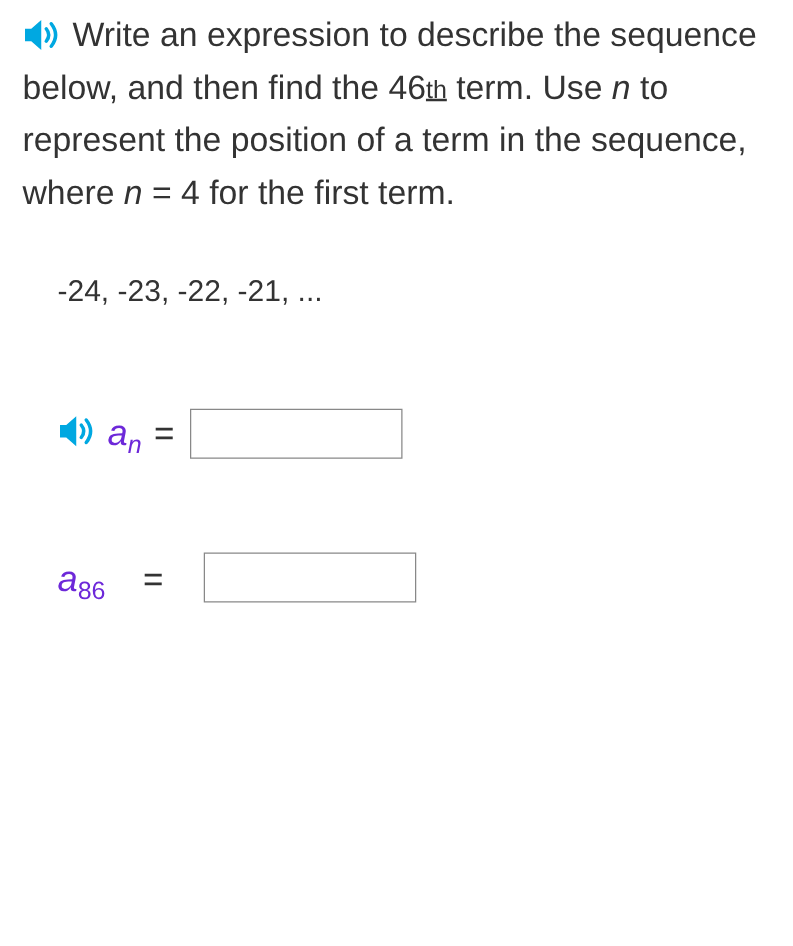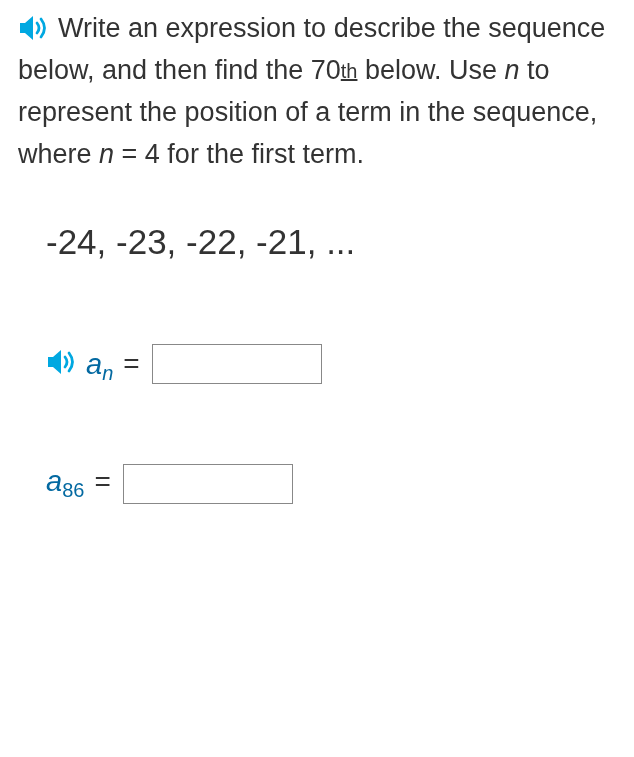--- a/index.html
+++ b/index.html
@@ -31,39 +31,40 @@
       display: block;
     }
     .question-text {
       display: inline;
     }
     .italic {
       font-style: italic;
     }
     .sequence-block {
       margin-left: 28px;
-      font-size: 35px;
+      font-size: 24px;
       color: #333333;
     }
     .answer-row {
       margin-top: 72px;
       margin-left: 28px;
       display: flex;
       align-items: center;
     }
     .answer-row-2 {
       margin-top: 72px;
       margin-left: 28px;
       display: flex;
-      align-items: flex-end;
+      align-items: flex-start;
+      gap: 20px;
     }
     .answer-label {
       font-style: italic;
       font-size: 29px;
-      color: #0369a1;
+      color: #6d28d9;
       margin-right: 10px;
     }
     .answer-label .sub {
       font-style: italic;
       font-size: 20px;
       position: relative;
       top: 6px;
     }
     .answer-label .sub-normal {
       font-style: normal;
@@ -94,21 +95,21 @@
 </head>
 <body>
 
 <div class="question-block">
   <span class="audio-icon">
     <svg width="34" height="28" viewBox="0 0 34 28">
       <path d="M 2 9 L 7 9 L 15 2 L 15 26 L 7 19 L 2 19 Z" fill="#00a8e1"></path>
       <path d="M 19 9 Q 23 14 19 19" stroke="#00a8e1" stroke-width="2.8" fill="none" stroke-linecap="round"></path>
       <path d="M 23 5 Q 30 14 23 23" stroke="#00a8e1" stroke-width="2.8" fill="none" stroke-linecap="round"></path>
     </svg>
-  </span><span class="question-text"><span>Write an expression to describe the sequence below, and then find the 70</span><span class="ordinal-sub">th</span><span> below. Use </span><span class="italic">n</span><span> to represent the position of a term in the sequence, where </span><span class="italic">n</span><span> = 4 for the first term.</span></span>
+  </span><span class="question-text"><span>Write an expression to describe the sequence below, and then find the 46</span><span class="ordinal-sub">th</span><span> term. Use </span><span class="italic">n</span><span> to represent the position of a term in the sequence, where </span><span class="italic">n</span><span> = 4 for the first term.</span></span>
 </div>
 
 <div class="sequence-block">-24, -23, -22, -21, ...</div>
 
 <div class="answer-row">
   <span class="audio-icon">
     <svg width="34" height="28" viewBox="0 0 34 28">
       <path d="M 2 9 L 7 9 L 15 2 L 15 26 L 7 19 L 2 19 Z" fill="#00a8e1"></path>
       <path d="M 19 9 Q 23 14 19 19" stroke="#00a8e1" stroke-width="2.8" fill="none" stroke-linecap="round"></path>
       <path d="M 23 5 Q 30 14 23 23" stroke="#00a8e1" stroke-width="2.8" fill="none" stroke-linecap="round"></path>

